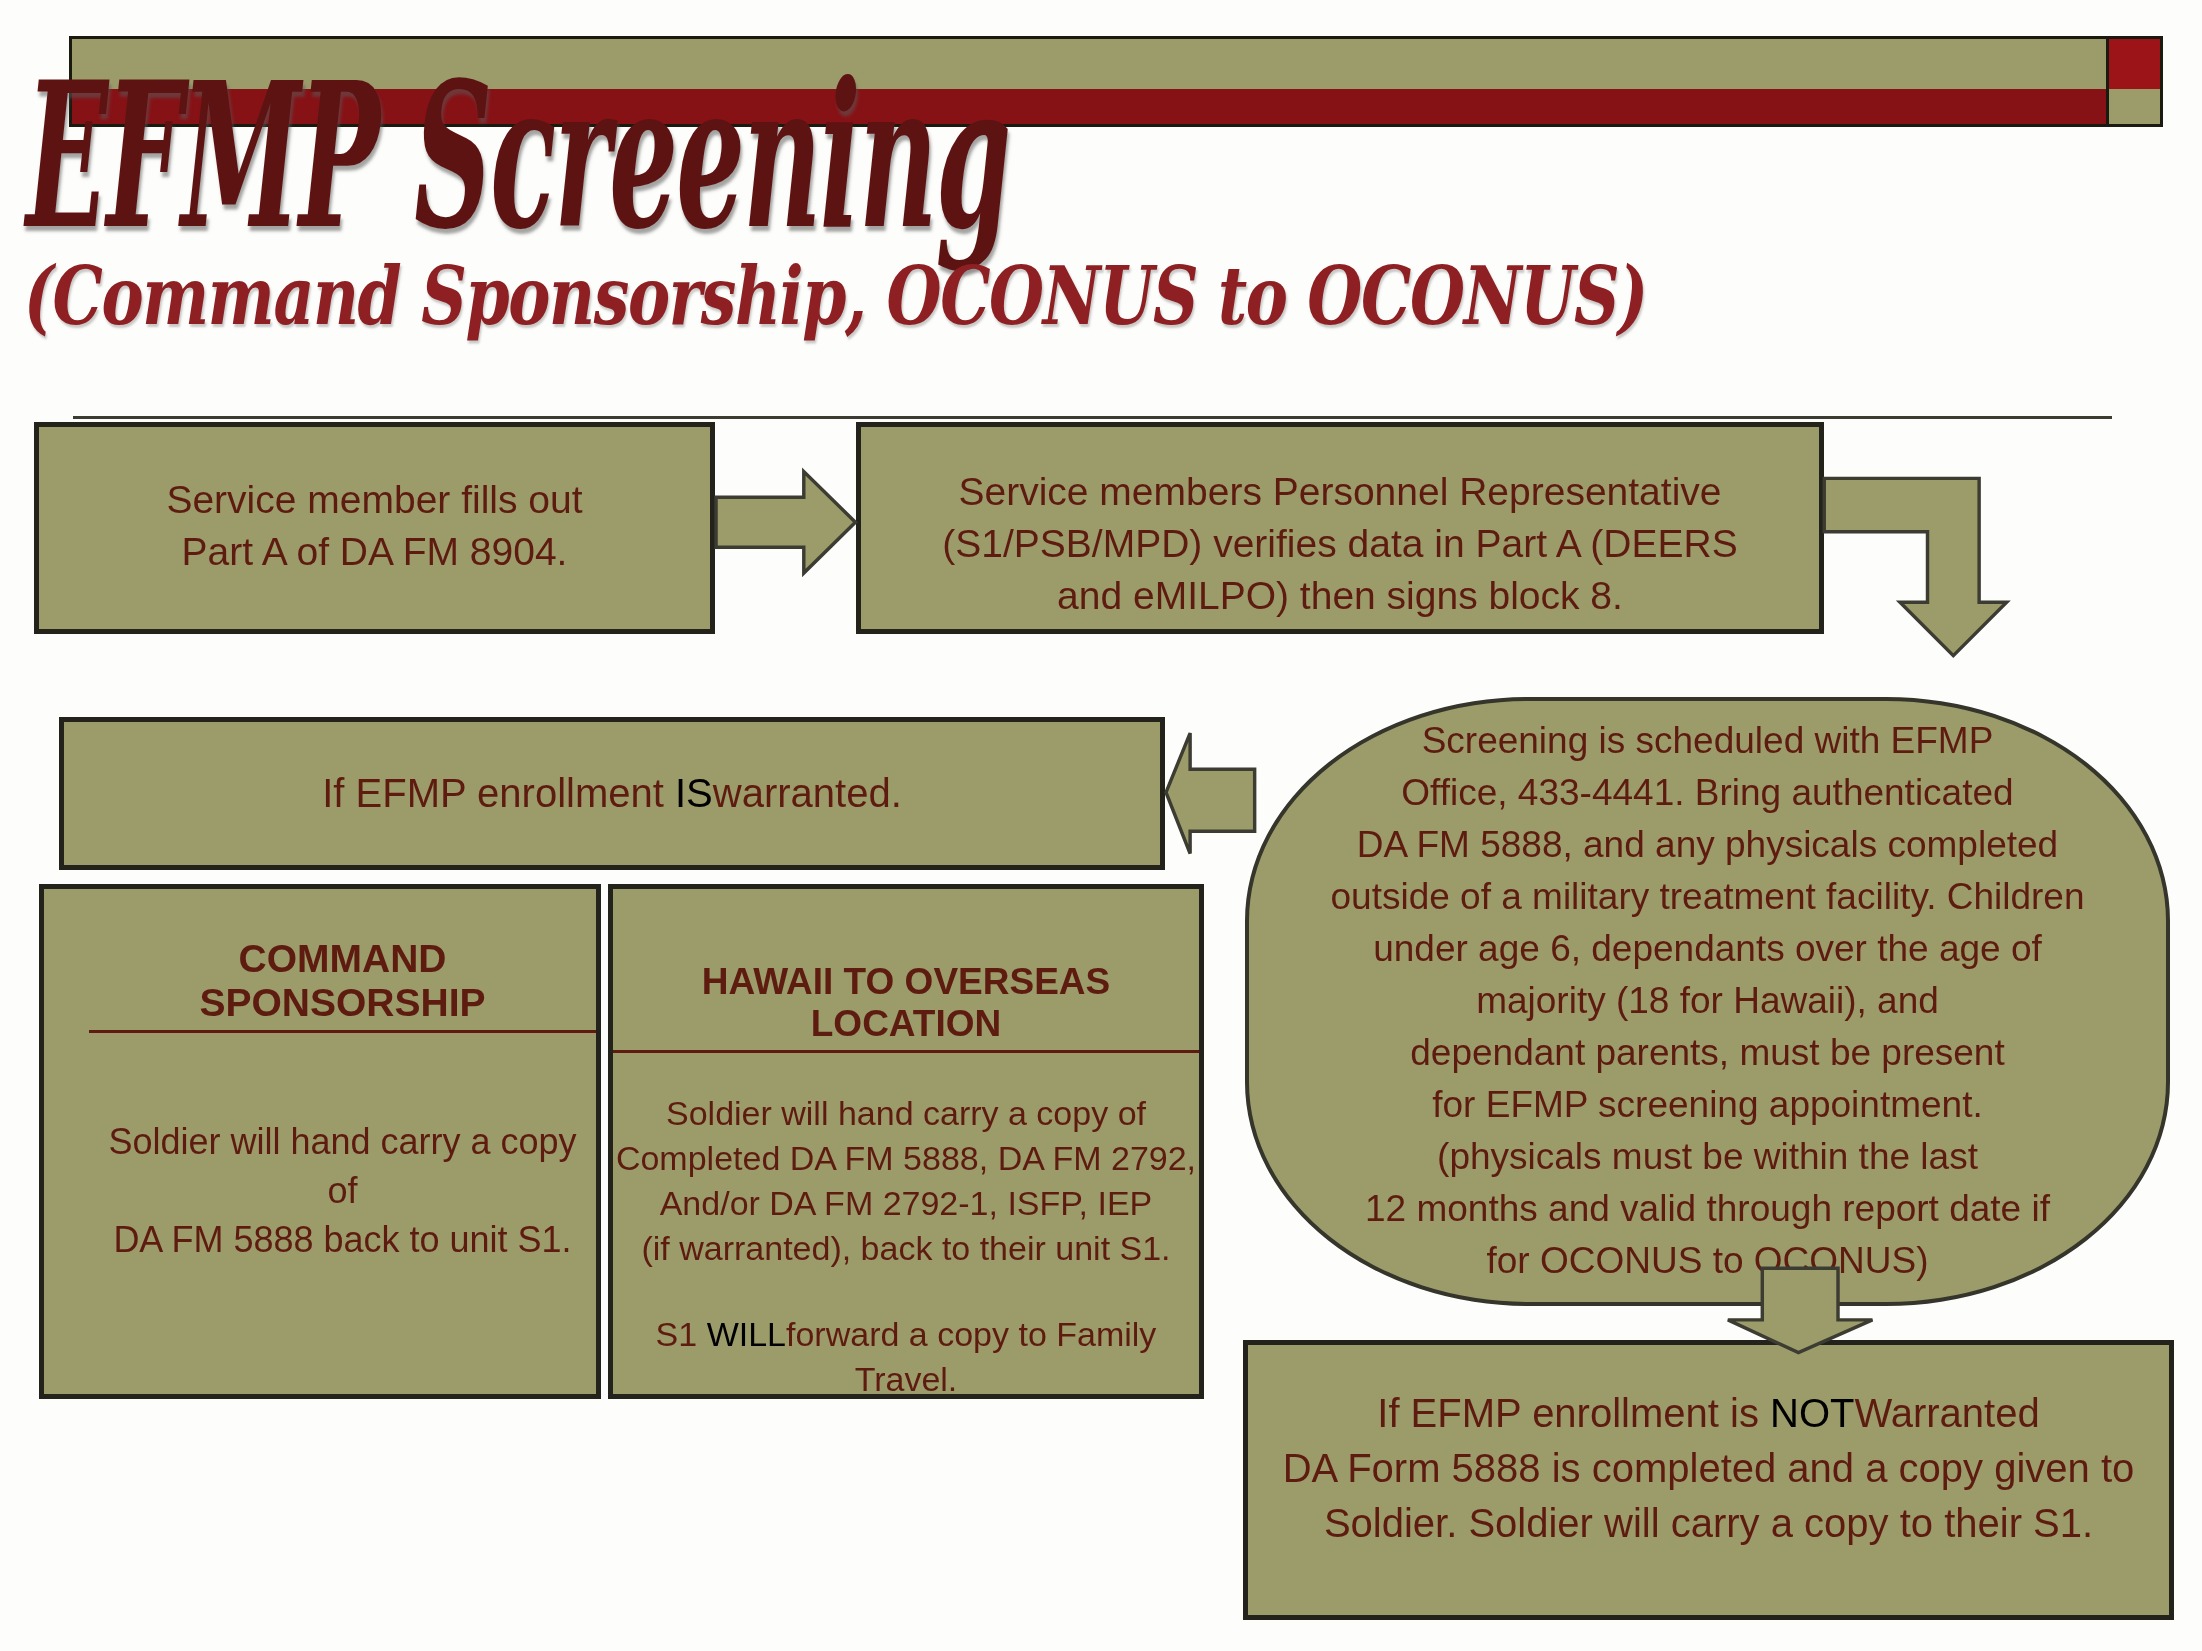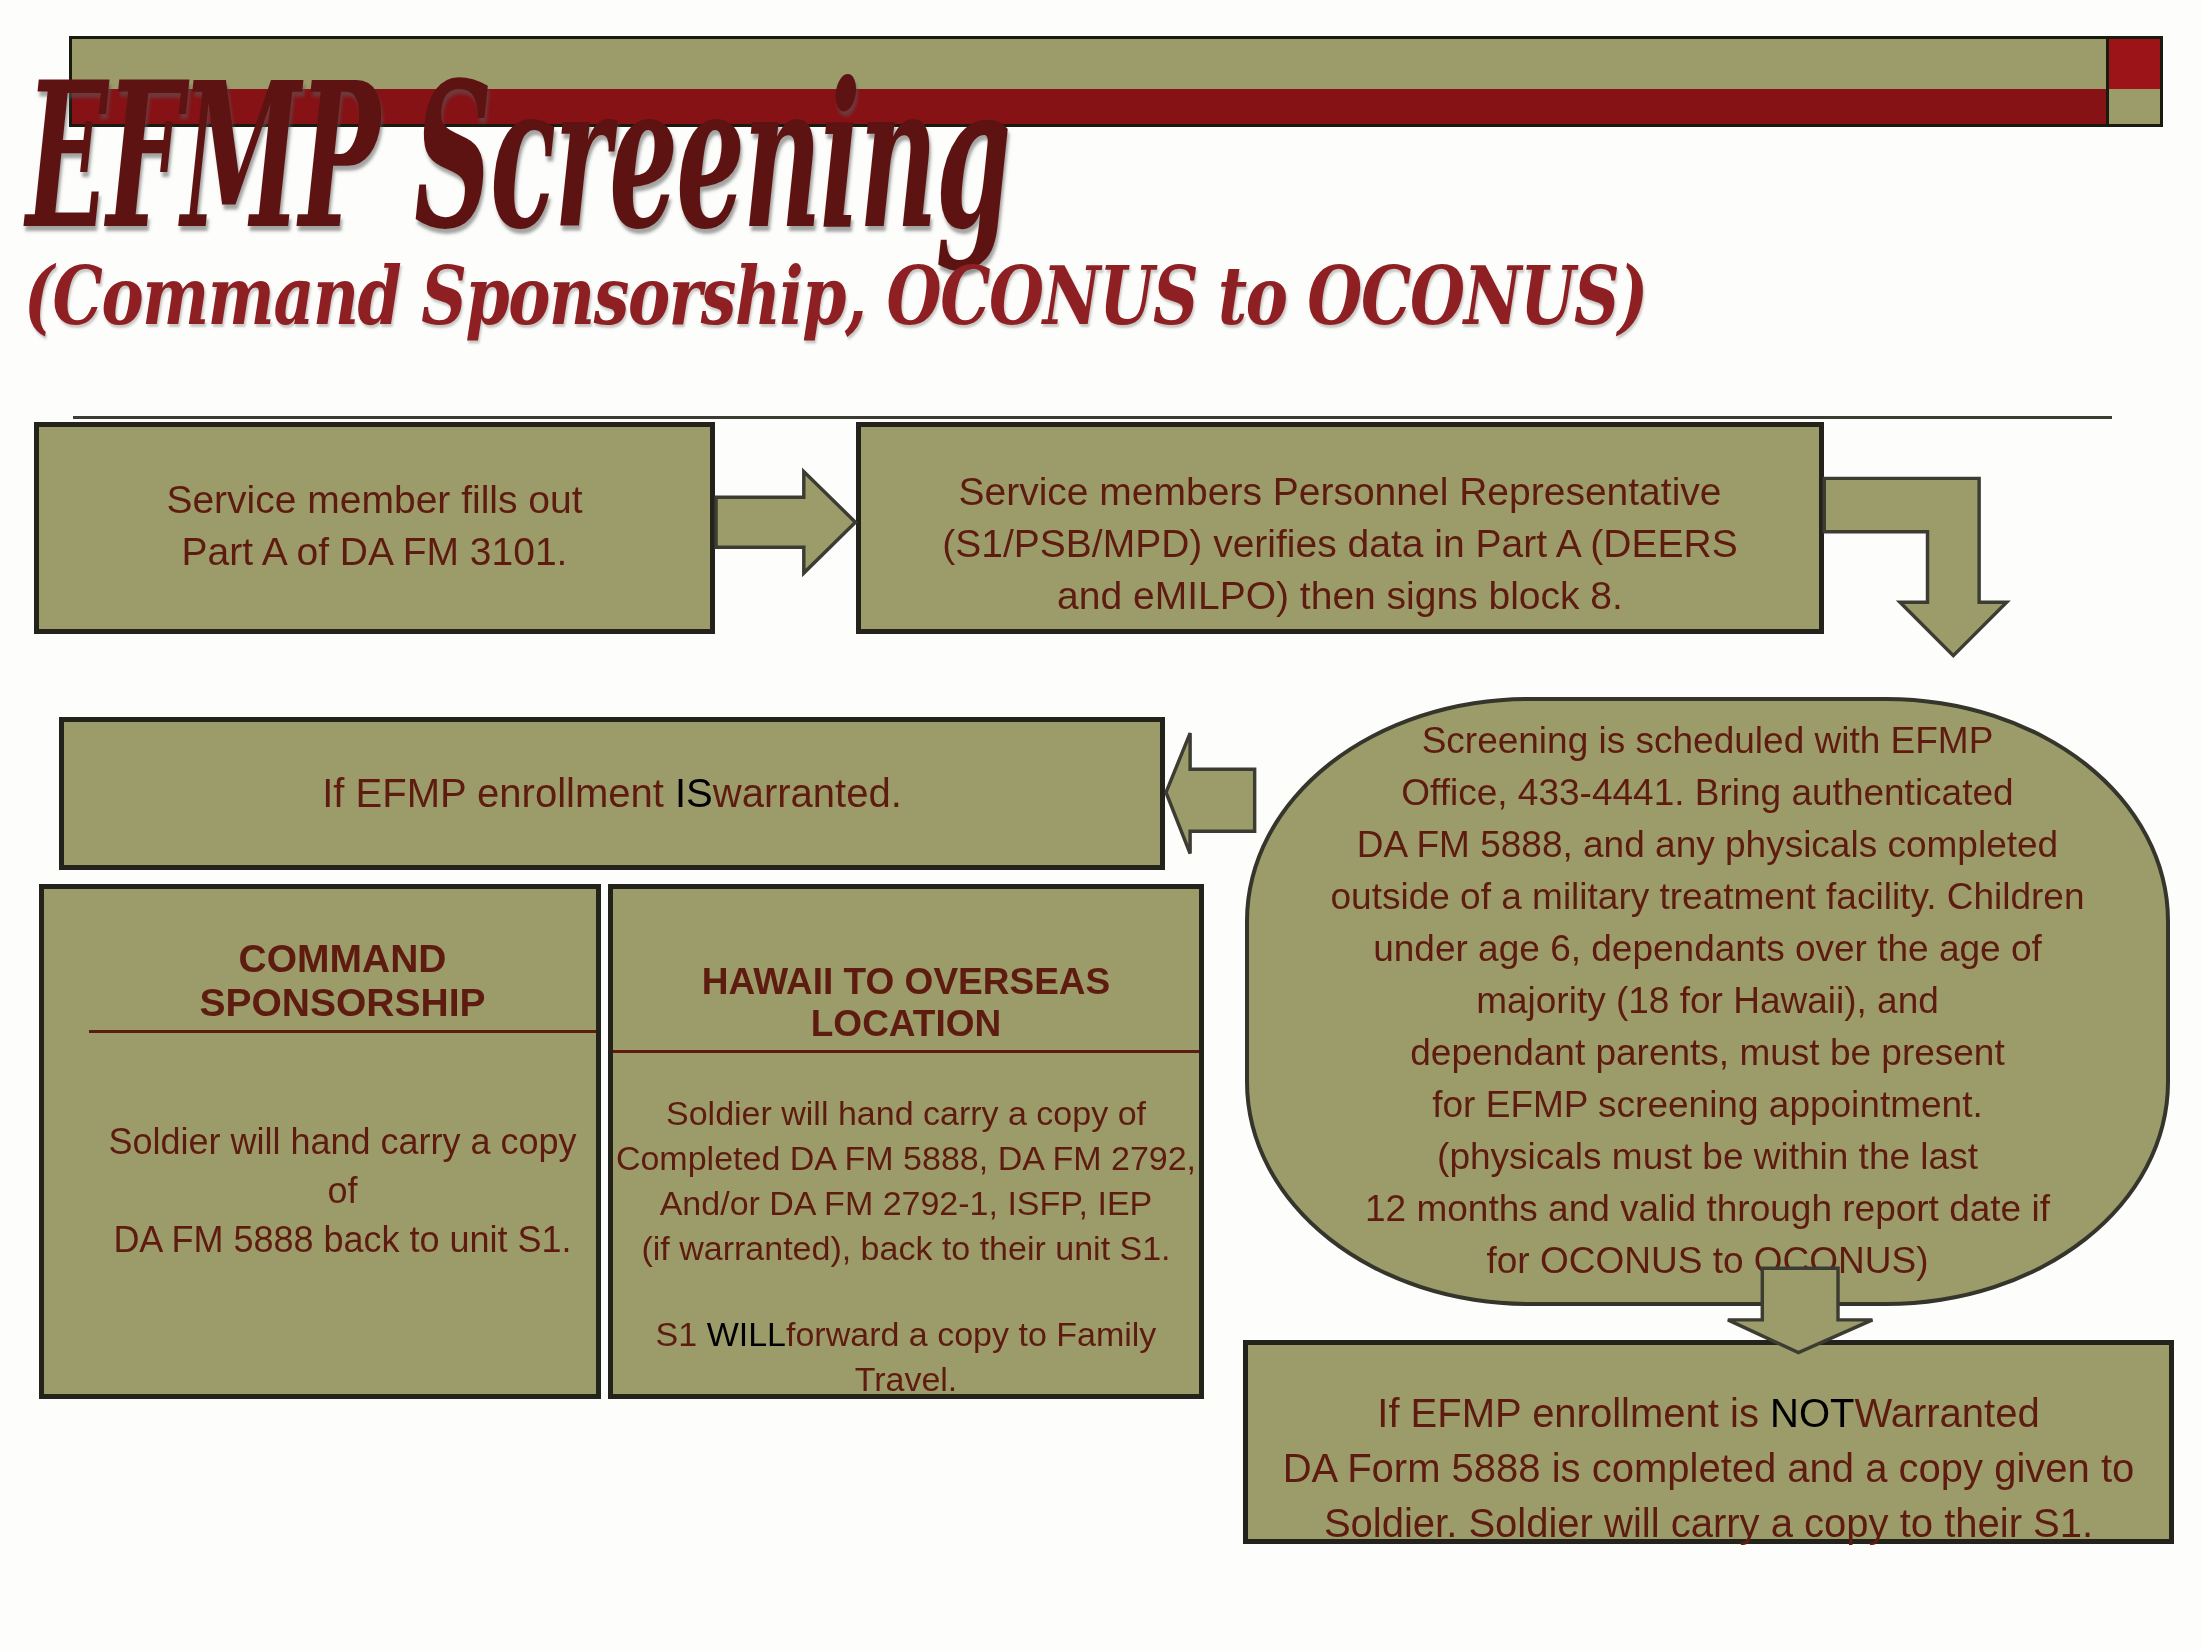--- a/index.html
+++ b/index.html
@@ -72,21 +72,21 @@
     display:inline-block;font-weight:bold;
     border-bottom:3.4px solid #5e1c10;padding:0 8.6px 5.2px 8.6px;
   }
   #box-command .sub-title{font-size:39px;margin-top:48px;}
   #box-hawaii  .sub-title{font-size:37px;margin-top:72px;}
   #box-command .body-text{font-size:36px;line-height:49px;margin-top:84px;}
   #box-hawaii  .body-text{font-size:34px;line-height:45px;margin-top:38px;}
   #box-hawaii  .s1-text  {font-size:34px;line-height:45px;margin-top:41px;}
 
   #box-not-warranted{
-    left:1243px;top:1340px;width:931px;height:204px;
+    left:1243px;top:1340px;width:931px;height:280px;
     font-size:40px;line-height:55px;padding-top:41px;
   }
 
   #arrows{position:absolute;left:0;top:0;width:2203px;height:1652px;pointer-events:none;}
   #arrows polygon{fill:#9c9c6b;stroke:#3c3c32;stroke-width:4;}
 </style>
 </head>
 <body>
 
 <div id="slide">
@@ -95,21 +95,21 @@
   <div class="banner-cell" id="banner-red-square"></div>
   <div class="banner-cell" id="banner-red-bar"></div>
   <div class="banner-cell" id="banner-olive-square"></div>
 
   <div id="page-title">EFMP Screening</div>
   <div id="page-subtitle">(Command Sponsorship, OCONUS to OCONUS)</div>
 
   <div id="flow-hline"></div>
 
   <div class="fbox prelines" id="box-service-member">Service member fills out
-Part A of DA FM 3101.</div>
+Part A of DA FM 8904.</div>
 
   <div class="fbox prelines" id="box-personnel-rep">Service members Personnel Representative
 (S1/PSB/MPD) verifies data in Part A (DEERS
 and eMILPO) then signs block 8.</div>
 
   <div class="fbox prelines" id="blob-screening">Screening is scheduled with EFMP
 Office, 433-4441. Bring authenticated
 DA FM 5888, and any physicals completed
 outside of a military treatment facility. Children
 under age 6, dependants over the age of

